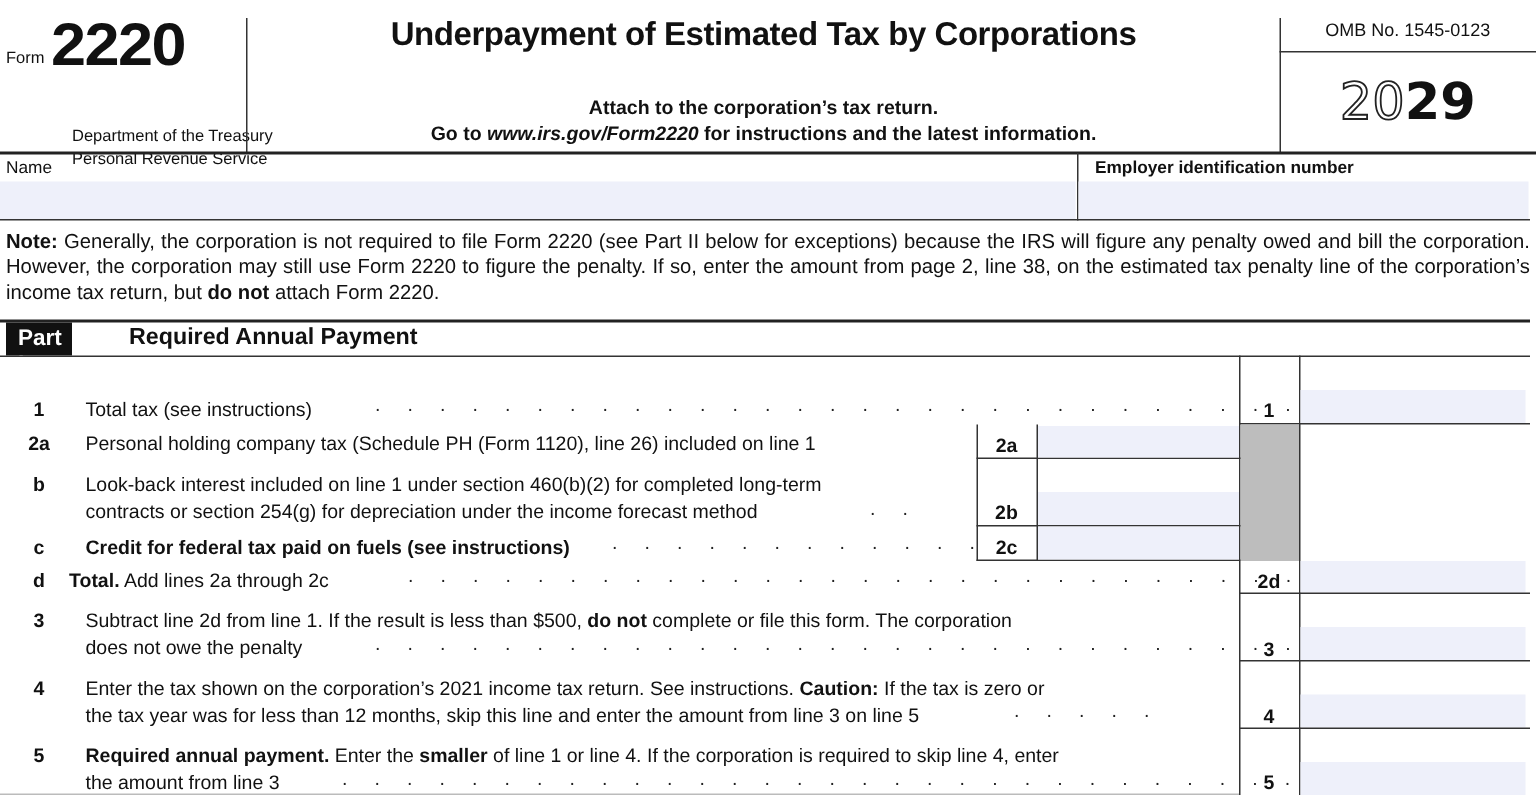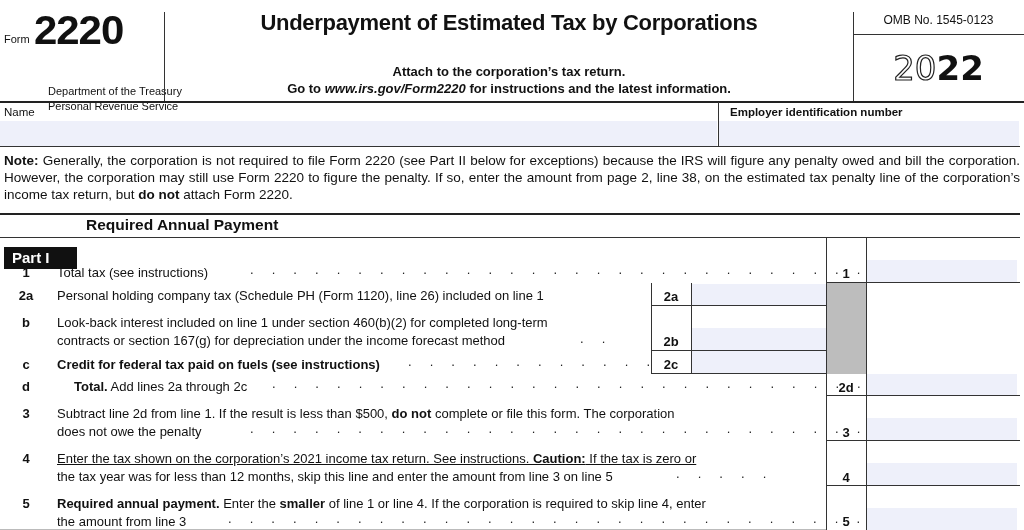--- a/index.html
+++ b/index.html
@@ -25,21 +25,21 @@
   .year { left: 853px; width: 171px; text-align: center; top: 48px; font-size: 34px; font-family: "DejaVu Sans", sans-serif; }
   .year .outline { color: #fff; -webkit-text-stroke: 1.2px #222; }
   .year .solid { font-weight: bold; color: #111; }
 
   .lbl-name { left: 4px; top: 106px; font-size: 11.5px; }
   .lbl-ein { left: 730px; top: 106px; font-size: 11.5px; font-weight: bold; }
 
   .note { left: 4px; top: 152px; width: 1016px; font-size: 13.5px; line-height: 17px; text-align: justify; }
   .note b { font-weight: bold; }
 
-  .part-tag { left: 4px; top: 215px; width: 73px; height: 22px; background: #111; color: #fff; font-weight: bold; font-size: 15px; padding: 2px 0 0 8px; margin-top: 32px; }
+  .part-tag { left: 4px; top: 215px; width: 44px; height: 22px; background: #111; color: #fff; font-weight: bold; font-size: 15px; padding: 2px 0 0 8px; }
   .part-title { left: 86px; top: 216px; font-size: 15.5px; font-weight: bold; text-align: right; }
 
   .ln { font-size: 13px; font-weight: bold; text-align: center; width: 26px; }
   .txt { font-size: 13px; line-height: 18px; text-align: right; }
   .txt b { font-weight: bold; }
   .dots { font-size: 13px; letter-spacing: 0; white-space: pre; color: #222; }
   .boxlbl { font-size: 13px; font-weight: bold; text-align: center; }
 </style>
 </head>
 <body>
@@ -54,21 +54,21 @@
 
 <div class="abs title">Underpayment of Estimated Tax by Corporations</div>
 <div class="abs sub1">Attach to the corporation’s tax return.</div>
 <div class="abs sub2">
   <span>Go to </span><i>www.irs.gov/Form2220</i><span> for instructions and the latest information.</span>
 </div>
 
 <div class="vline" style="left:853px;top:12px;height:90px;"></div>
 <div class="abs omb">OMB No. 1545-0123</div>
 <div class="hline" style="left:853px;top:34px;width:171px;"></div>
-<div class="abs year"><span class="outline">20</span><span class="solid">22</span></div>
+<div class="abs year"><span class="outline">20</span><span class="solid">29</span></div>
 
 <div class="hline thick" style="left:0;top:101px;width:1024px;"></div>
 
 <div class="abs lbl-name">Name</div>
 <div class="fill" style="left:0;top:121px;width:717px;height:25px;"></div>
 <div class="vline" style="left:718px;top:102px;height:45px;"></div>
 <div class="abs lbl-ein">Employer identification number</div>
 <div class="fill" style="left:719px;top:121px;width:300px;height:25px;"></div>
 <div class="hline" style="left:0;top:146px;width:1020px;"></div>
 
@@ -98,48 +98,48 @@
 <div class="hline" style="left:651px;top:350px;width:176px;"></div>
 <div class="hline" style="left:651px;top:373px;width:176px;"></div>
 
 <div class="abs ln" style="left:13px;top:288px;">2a</div>
 <div class="abs txt" style="left:57px;top:287px;">Personal holding company tax (Schedule PH (Form 1120), line 26) included on line 1</div>
 <div class="abs boxlbl" style="left:651px;top:289px;width:40px;">2a</div>
 <div class="fill" style="left:692px;top:284px;width:134px;height:21px;"></div>
 
 <div class="abs ln" style="left:13px;top:315px;">b</div>
 <div class="abs txt" style="left:57px;top:314px;">Look-back interest included on line 1 under section 460(b)(2) for completed long-term</div>
-<div class="abs txt" style="left:57px;top:332px;">contracts or section 167(g) for depreciation under the income forecast method</div>
+<div class="abs txt" style="left:57px;top:332px;">contracts or section 254(g) for depreciation under the income forecast method</div>
 <div class="abs dots" style="left:580px;top:331px;">.     .</div>
 <div class="abs boxlbl" style="left:651px;top:334px;width:40px;">2b</div>
 <div class="fill" style="left:692px;top:328px;width:134px;height:22px;"></div>
 
 <div class="abs ln" style="left:13px;top:357px;">c</div>
 <div class="abs txt" style="left:57px;top:356px;font-weight:bold;">Credit for federal tax paid on fuels (see instructions)</div>
 <div class="abs dots" style="left:408px;top:354px;">.     .     .     .     .     .     .     .     .     .     .     .</div>
 <div class="abs boxlbl" style="left:651px;top:357px;width:40px;">2c</div>
 <div class="fill" style="left:692px;top:351px;width:134px;height:22px;"></div>
 
 <div class="abs ln" style="left:13px;top:379px;">d</div>
-<div class="abs txt" style="left:74px;top:378px;"><b>Total.</b><span> Add lines 2a through 2c</span></div>
+<div class="abs txt" style="left:46px;top:378px;"><b>Total.</b><span> Add lines 2a through 2c</span></div>
 <div class="abs dots" style="left:272px;top:376px;">.     .     .     .     .     .     .     .     .     .     .     .     .     .     .     .     .     .     .     .     .     .     .     .     .     .     .     .     .     .     .     .     .     .     .</div>
 <div class="abs boxlbl" style="left:826px;top:380px;width:40px;">2d</div>
 <div class="fill" style="left:867px;top:374px;width:150px;height:21px;"></div>
 <div class="hline" style="left:826px;top:395px;width:194px;"></div>
 
 <div class="abs ln" style="left:13px;top:406px;">3</div>
 <div class="abs txt" style="left:57px;top:405px;"><span>Subtract line 2d from line 1. If the result is less than $500, </span><b>do not</b><span> complete or file this form. The corporation</span></div>
 <div class="abs txt" style="left:57px;top:423px;">does not owe the penalty</div>
 <div class="abs dots" style="left:250px;top:421px;">.     .     .     .     .     .     .     .     .     .     .     .     .     .     .     .     .     .     .     .     .     .     .     .     .     .     .     .     .     .     .     .     .     .     .     .     .</div>
 <div class="abs boxlbl" style="left:826px;top:425px;width:40px;">3</div>
 <div class="fill" style="left:867px;top:418px;width:150px;height:22px;"></div>
 <div class="hline" style="left:826px;top:440px;width:194px;"></div>
 
 <div class="abs ln" style="left:13px;top:451px;">4</div>
-<div class="abs txt" style="left:57px;top:450px;text-decoration:underline;"><span>Enter the tax shown on the corporation’s 2021 income tax return. See instructions. </span><b>Caution:</b><span> If the tax is zero or</span></div>
+<div class="abs txt" style="left:57px;top:450px;"><span>Enter the tax shown on the corporation’s 2021 income tax return. See instructions. </span><b>Caution:</b><span> If the tax is zero or</span></div>
 <div class="abs txt" style="left:57px;top:468px;">the tax year was for less than 12 months, skip this line and enter the amount from line 3 on line 5</div>
 <div class="abs dots" style="left:676px;top:466px;">.     .     .     .     .</div>
 <div class="abs boxlbl" style="left:826px;top:470px;width:40px;">4</div>
 <div class="fill" style="left:867px;top:463px;width:150px;height:22px;"></div>
 <div class="hline" style="left:826px;top:485px;width:194px;"></div>
 
 <div class="abs ln" style="left:13px;top:496px;">5</div>
 <div class="abs txt" style="left:57px;top:495px;"><b>Required annual payment.</b><span> Enter the </span><b>smaller</b><span> of line 1 or line 4. If the corporation is required to skip line 4, enter</span></div>
 <div class="abs txt" style="left:57px;top:513px;">the amount from line 3</div>
 <div class="abs dots" style="left:228px;top:511px;">.     .     .     .     .     .     .     .     .     .     .     .     .     .     .     .     .     .     .     .     .     .     .     .     .     .     .     .     .     .     .     .     .     .     .     .     .     .</div>

